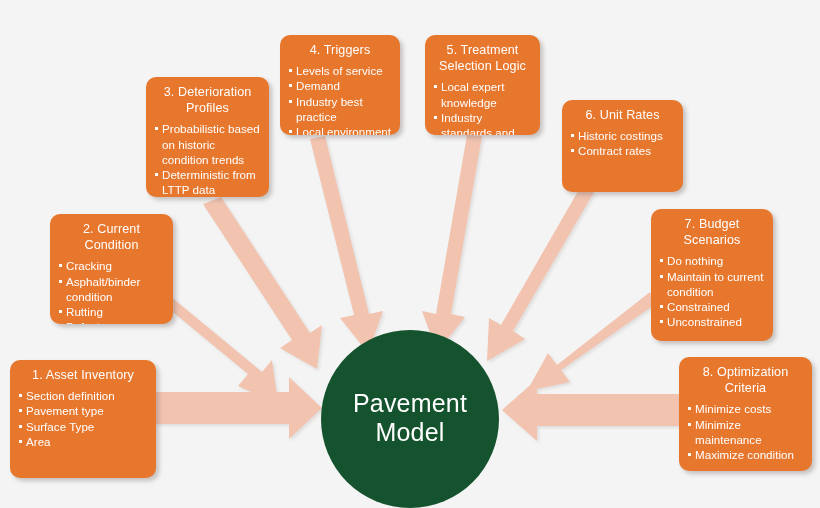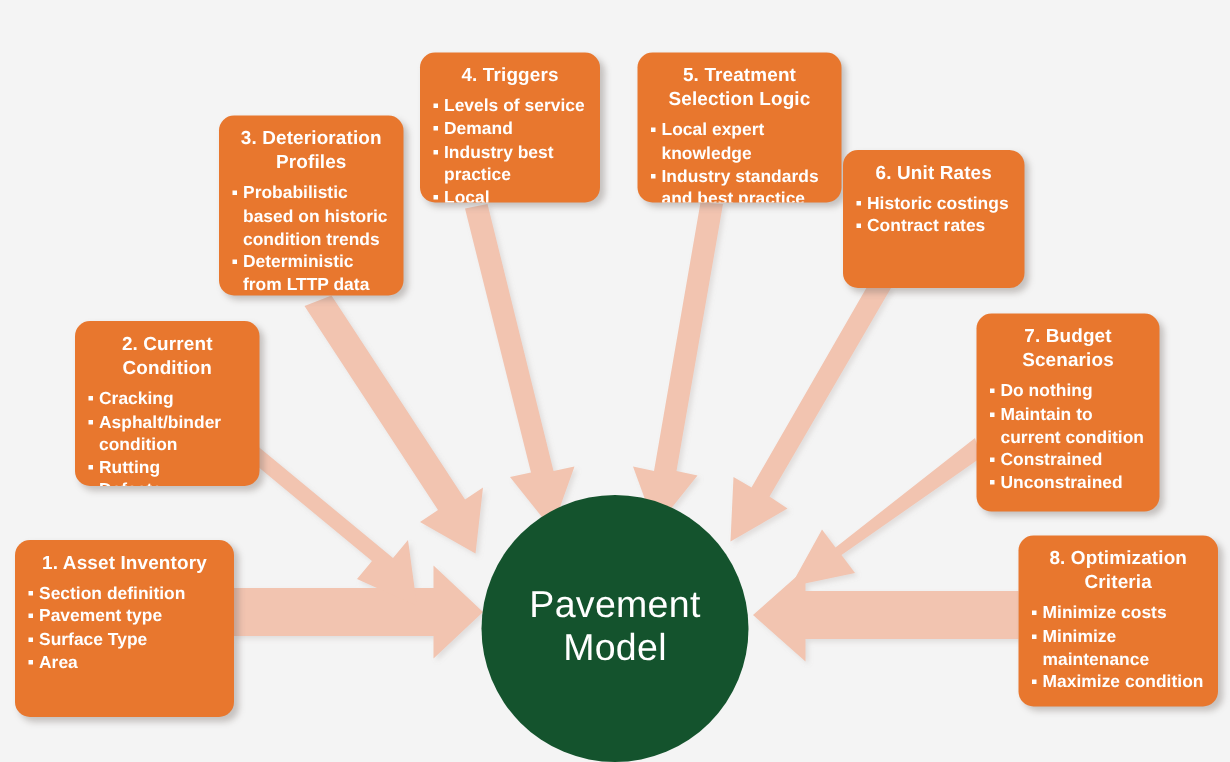--- a/index.html
+++ b/index.html
@@ -31,21 +31,20 @@
   .node {
     position: absolute;
     box-sizing: border-box;
     background: #e8772e;
     border-radius: 10px;
     color: #ffffff;
     z-index: 3;
     box-shadow: 3px 3px 4px rgba(120,110,105,0.38);
     padding: 7px 8px 8px 8px;
     overflow: hidden;
-    font-weight: bold;
   }
   .node-title {
     text-align: center;
     font-size: 12.6px;
     line-height: 1.28;
     margin-bottom: 5px;
     letter-spacing: 0.1px;
     color: #ffffff;
   }
   .node-list {
@@ -69,21 +68,21 @@
     top: 6px;
     width: 3px;
     height: 3px;
     background: #ffffff;
   }
   
   #node-1 { left: 10px;  top: 360px; width: 146px; height: 118px; }
   #node-2 { left: 50px;  top: 214px; width: 123px; height: 110px; }
   #node-3 { left: 146px; top: 77px;  width: 123px; height: 120px; }
   #node-4 { left: 280px; top: 35px;  width: 120px; height: 100px; }
-  #node-5 { left: 425px; top: 35px;  width: 136px; height: 100px; }
+  #node-5 { left: 425px; top: 35px;  width: 115px; height: 100px; }
   #node-6 { left: 562px; top: 100px; width: 121px; height: 92px; }
   #node-7 { left: 651px; top: 209px; width: 122px; height: 132px; }
   #node-8 { left: 679px; top: 357px; width: 133px; height: 114px; }
 
   #center-circle {
     position: absolute;
     left: 321px;
     top: 330px;
     width: 178px;
     height: 178px;

